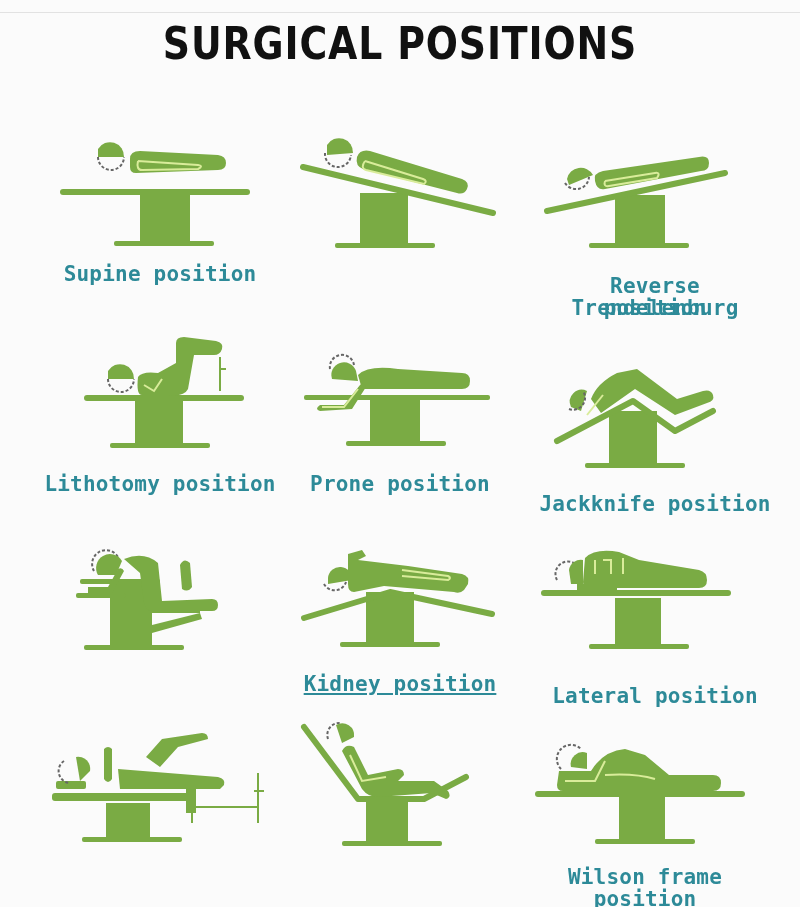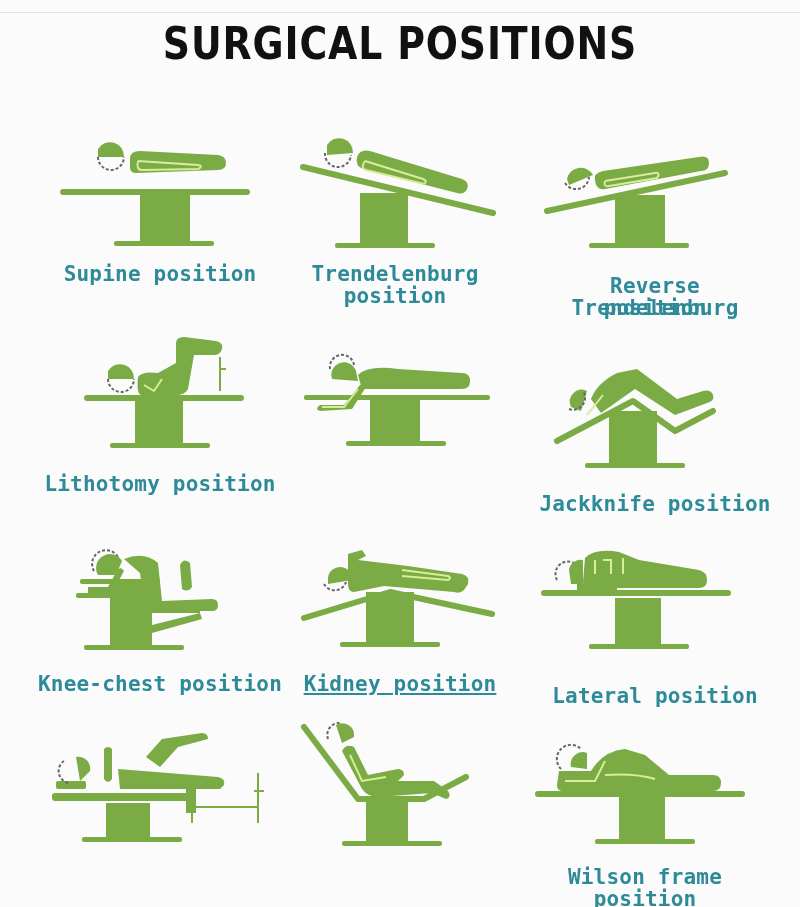--- a/index.html
+++ b/index.html
@@ -47,21 +47,20 @@
 <div class="cell" style="left:265px;top:135px;height:170px;">
   <svg width="260" height="120">
     <rect class="g" x="95" y="58" width="48" height="54"></rect>
     <rect class="g" x="70" y="108" width="100" height="5" rx="2"></rect>
     <path class="gs" d="M38 32 L228 78" stroke-width="6" stroke-linecap="round"></path>
     <path class="g" d="M62 10 a14 14 0 0 1 26 8 l-26 2 z"></path>
     <path class="dash" d="M60 18 a13 13 0 0 0 26 2"></path>
     <path class="g" d="M92 22 q3-8 13-6 l92 28 q8 3 5 10 q-3 6 -10 4 l-94 -24 q-8 -3 -6 -12 z"></path>
     <path class="hl" d="M100 26 l58 18 q5 2 1 5 l-58 -14 q-6 -2 -1 -9"></path>
   </svg>
-  <div class="label" style="top:128px;">Trendelenburg position</div>
 </div>
 
 <div class="cell" style="left:525px;top:135px;height:175px;">
   <svg width="260" height="120">
     <rect class="g" x="90" y="60" width="50" height="52"></rect>
     <rect class="g" x="64" y="108" width="100" height="5" rx="2"></rect>
     <path class="gs" d="M22 76 L200 38" stroke-width="6" stroke-linecap="round"></path>
     <path class="g" d="M42 44 a14 14 0 0 1 26 -4 l-24 10 z"></path>
     <path class="dash" d="M40 48 a13 13 0 0 0 24 -6"></path>
     <path class="g" d="M70 46 q-2-8 8-10 l96 -14 q10 -2 10 6 q0 8 -8 8 l-96 18 q-8 2 -10 -8 z"></path>
@@ -89,20 +88,21 @@
   <svg width="260" height="120">
     <rect class="g" x="100" y="64" width="50" height="46"></rect>
     <rect class="g" x="76" y="106" width="100" height="5" rx="2"></rect>
     <rect class="g" x="34" y="60" width="186" height="5" rx="2"></rect>
     <path class="dash" d="M60 34 a12 12 0 0 1 24 -4"></path>
     <path class="g" d="M62 44 a12 12 0 0 1 24 -8 l2 10 z"></path>
     <path class="g" d="M88 40 q10 -10 40 -6 l64 4 q8 0 8 8 q0 8 -8 8 l-100 0 z"></path>
     <path class="g" d="M50 70 l24 0 l16 -20 q4 -4 6 2 l-14 22 l-32 2 q-6 -2 0 -6 z"></path>
     <path class="hl" d="M52 72 l22 0 l14 -18"></path>
   </svg>
+  <div class="label" style="top:138px;">Prone position</div>
 </div>
 
 <div class="cell" style="left:525px;top:365px;height:160px;">
   <svg width="260" height="110">
     <rect class="g" x="84" y="46" width="48" height="56"></rect>
     <rect class="g" x="60" y="98" width="100" height="5" rx="2"></rect>
     <path class="gs" d="M32 76 L108 36 L150 66 L188 46" stroke-width="6" stroke-linecap="round" stroke-linejoin="round"></path>
     <path class="g" d="M46 42 a12 12 0 0 1 16 -16 l-6 20 z"></path>
     <path class="dash" d="M44 44 a12 12 0 0 0 14 -18"></path>
     <path class="g" d="M66 34 q6 -16 26 -26 l20 -4 l40 30 l26 -8 q8 -2 10 4 q2 6 -6 8 l-32 12 l-40 -26 l-34 24 z"></path>
@@ -118,21 +118,20 @@
     <rect class="g" x="50" y="44" width="80" height="5" rx="2"></rect>
     <rect class="g" x="46" y="58" width="50" height="5" rx="2"></rect>
     <path class="g" d="M122 72 l48 0 l0 6 l-48 0 z"></path>
     <path class="g" d="M122 90 l48 -12 l2 6 l-50 14 z"></path>
     <path class="dash" d="M64 36 a12 12 0 0 1 24 -14"></path>
     <path class="g" d="M68 40 a12 12 0 0 1 24 -14 l-6 14 z"></path>
     <path class="g" d="M94 24 q20 -8 34 4 l4 38 l50 -2 q6 0 6 6 q0 6 -6 6 l-60 0 q-6 0 -8 -8 l-4 -30 z"></path>
     <path class="g" d="M150 30 q4 -8 10 -2 l2 24 q-4 6 -10 2 z"></path>
     <path class="g" d="M58 52 l20 0 l10 -18 q4 -2 6 2 l-12 22 l-24 0 z"></path>
   </svg>
-  <div class="label" style="top:138px;">Knee-chest position</div>
 </div>
 
 <div class="cell" style="left:270px;top:540px;height:165px;">
   <svg width="260" height="110">
     <rect class="g" x="96" y="52" width="48" height="54"></rect>
     <rect class="g" x="70" y="102" width="100" height="5" rx="2"></rect>
     <path class="gs" d="M34 78 L120 52 L222 74" stroke-width="6" stroke-linecap="round" stroke-linejoin="round"></path>
     <path class="g" d="M58 38 a12 12 0 0 1 24 2 l-24 4 z"></path>
     <path class="dash" d="M54 44 a12 12 0 0 0 22 -2"></path>
     <path class="g" d="M78 14 l14 -4 l4 6 l-8 4 l50 6 l54 8 q8 2 6 10 l-4 6 q-4 4 -10 2 l-70 -6 l-30 6 q-6 0 -6 -8 z"></path>

